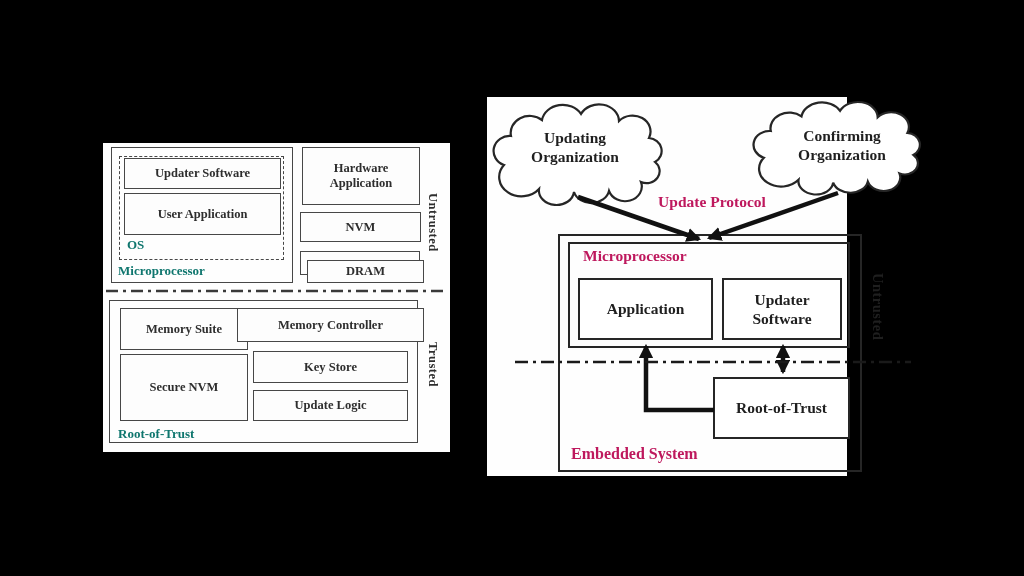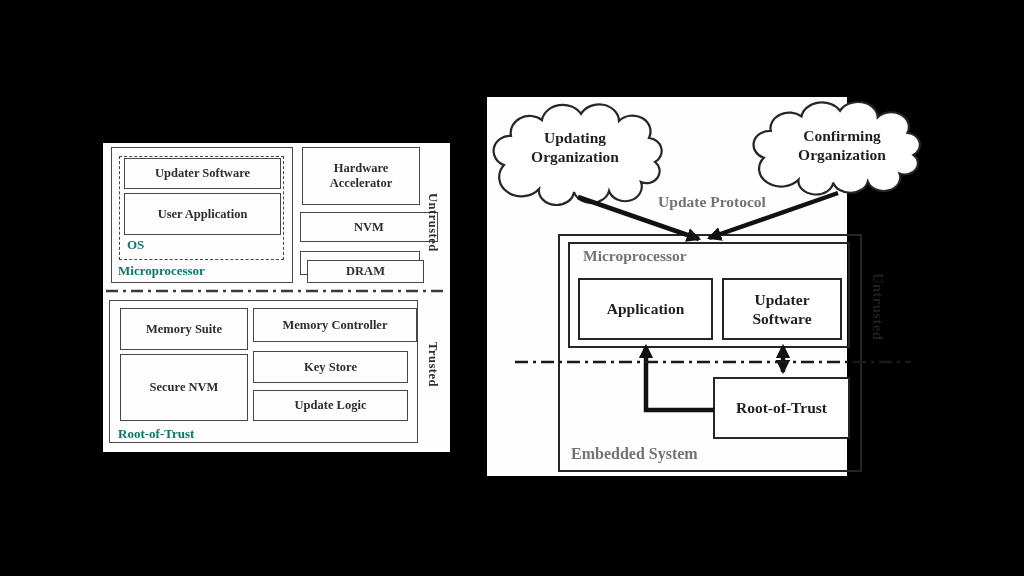--- a/index.html
+++ b/index.html
@@ -10,52 +10,52 @@
   .bx{position:absolute;border:1.5px solid #474747;background:#fdfdfd;display:flex;
       align-items:center;justify-content:center;text-align:center;
       font-weight:700;color:#2e2e2e;font-size:12.5px;line-height:1.2;box-sizing:border-box;}
   .lbl{position:absolute;font-weight:700;color:#0f766e;font-size:13px;white-space:nowrap;}
   .vlbl{position:absolute;font-weight:700;color:#2e2e2e;font-size:12.5px;
         writing-mode:vertical-rl;letter-spacing:0.5px;white-space:nowrap;}
   
   .bx2{position:absolute;border:2px solid #262626;background:#fff;display:flex;
        align-items:center;justify-content:center;text-align:center;
        font-weight:700;color:#1f1f1f;font-size:15.5px;line-height:1.25;box-sizing:border-box;}
-  .lbl2{position:absolute;font-weight:700;color:#737373;font-size:15.5px;white-space:nowrap;}
+  .lbl2{position:absolute;font-weight:700;color:#be185d;font-size:15.5px;white-space:nowrap;}
   .vlbl2{position:absolute;font-weight:700;color:#1f1f1f;font-size:14.5px;
          writing-mode:vertical-rl;letter-spacing:0.5px;white-space:nowrap;}
   .cloudtxt{position:absolute;font-weight:700;color:#1f1f1f;font-size:15.5px;
             text-align:center;line-height:19px;}
   svg{position:absolute;left:0;top:0;pointer-events:none;}
 </style>
 </head>
 <body>
 
 <div class="stage">
 
   <div class="panel" style="left:103px;top:143px;width:347px;height:309px">
 
     <div class="bx" style="left:8px;top:4px;width:182px;height:136px;background:transparent"></div>
     <div class="bx" style="left:16px;top:13px;width:165px;height:104px;border-style:dashed;background:transparent"></div>
     <div class="bx" style="left:21px;top:15px;width:157px;height:31px">Updater Software</div>
     <div class="bx" style="left:21px;top:50px;width:157px;height:42px">User Application</div>
     <div class="lbl" style="left:24px;top:94px">OS</div>
     <div class="lbl" style="left:15px;top:120px">Microprocessor</div>
 
-    <div class="bx" style="left:199px;top:4px;width:118px;height:58px;padding:0 14px">Hardware Accelerator</div>
-    <div class="bx" style="left:197px;top:69px;width:138px;height:30px">NVM</div>
+    <div class="bx" style="left:199px;top:4px;width:118px;height:58px;padding:0 14px">Hardware Application</div>
+    <div class="bx" style="left:197px;top:69px;width:121px;height:30px">NVM</div>
     <div class="bx" style="left:197px;top:108px;width:120px;height:24px"></div>
     <div class="bx" style="left:204px;top:117px;width:117px;height:23px">DRAM</div>
 
     <div class="vlbl" style="left:322px;top:50px">Untrusted</div>
 
     <div class="bx" style="left:6px;top:157px;width:309px;height:143px;background:transparent"></div>
     <div class="bx" style="left:17px;top:165px;width:128px;height:42px">Memory Suite</div>
     <div class="bx" style="left:17px;top:211px;width:128px;height:67px">Secure NVM</div>
-    <div class="bx" style="left:150px;top:165px;width:164px;height:34px">Memory Controller</div>
+    <div class="bx" style="left:134px;top:165px;width:187px;height:34px">Memory Controller</div>
     <div class="bx" style="left:150px;top:247px;width:155px;height:31px">Update Logic</div>
     <div class="bx" style="left:150px;top:208px;width:155px;height:32px">Key Store</div>
     <div class="lbl" style="left:15px;top:283px">Root-of-Trust</div>
 
     <div class="vlbl" style="left:322px;top:199px">Trusted</div>
 
     <svg width="347" height="309">
       <line x1="3" y1="148" x2="344" y2="148" stroke="#3a3a3a" stroke-width="2.4" stroke-dasharray="12 5 3 5"></line>
     </svg>
   </div>

